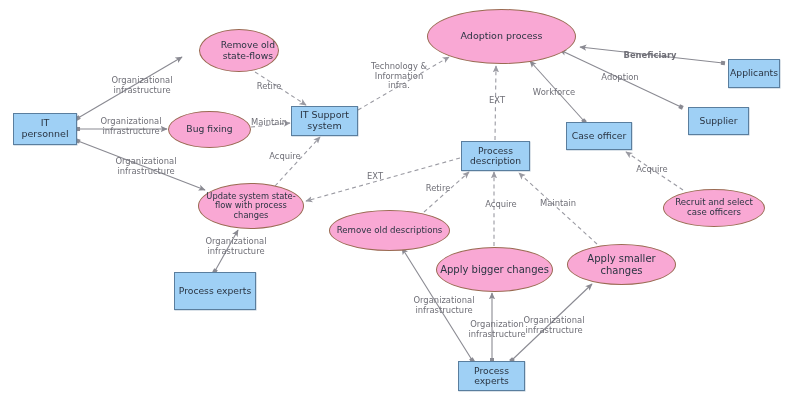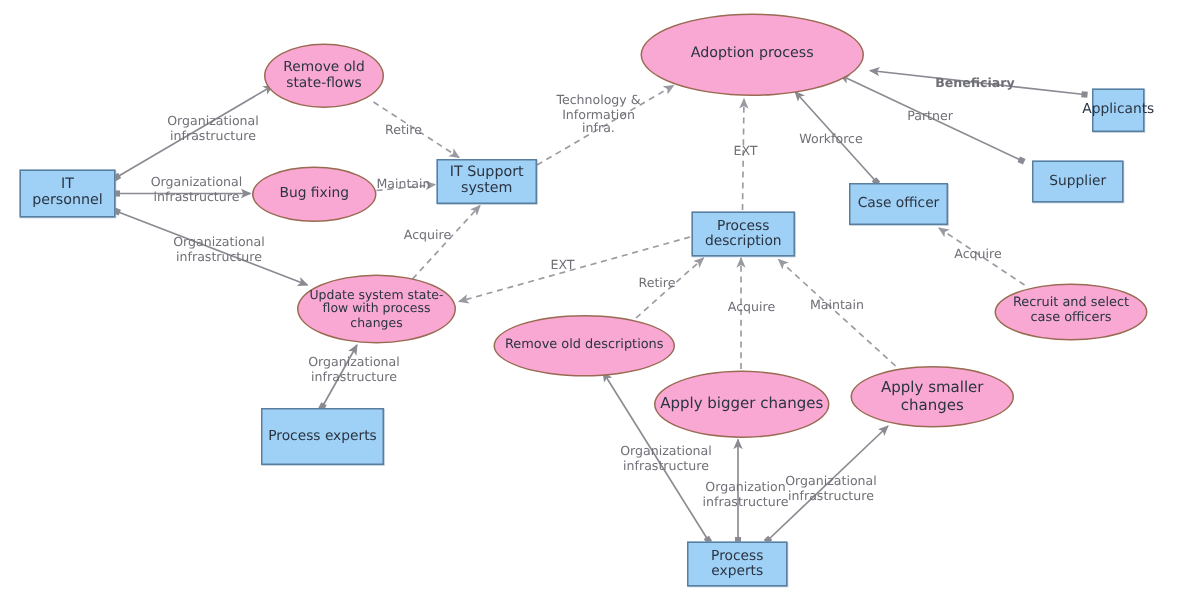--- a/index.html
+++ b/index.html
@@ -94,21 +94,21 @@
         <path d="M 597,244 L 519,173" fill="none" stroke="#9a9aa2" stroke-width="1.1" stroke-dasharray="4,3.2" marker-end="url(#arrow-dashed)"></path>
         <path d="M 472,360 L 402,248" fill="none" stroke="#8a8a92" stroke-width="1.1" marker-end="url(#arrow-solid)" marker-start="url(#square-tail)"></path>
         <path d="M 492,360 L 492,293" fill="none" stroke="#8a8a92" stroke-width="1.1" marker-end="url(#arrow-solid)" marker-start="url(#square-tail)"></path>
         <path d="M 512,360 L 592,284" fill="none" stroke="#8a8a92" stroke-width="1.1" marker-end="url(#arrow-solid)" marker-start="url(#square-tail)"></path>
       </g>
   </svg>
   <div id="nodes-group">
       <div class="node box" style="left: 13px; top: 113px; width: 64px; height: 32px; font-size: 9.5px;">
         <span class="lbl">IT personnel</span>
       </div>
-      <div class="node ellipse" style="left: 176px; top: 29px; width: 80px; height: 43px; font-size: 9.2px;">
+      <div class="node ellipse" style="left: 199px; top: 29px; width: 80px; height: 43px; font-size: 9.2px; justify-content: flex-end;">
         <span class="lbl">Remove old
 state-flows</span>
       </div>
       <div class="node ellipse" style="left: 168px; top: 111px; width: 83px; height: 37px; font-size: 9.2px;">
         <span class="lbl">Bug fixing</span>
       </div>
       <div class="node box" style="left: 291px; top: 106px; width: 67px; height: 30px; font-size: 9.5px;">
         <span class="lbl">IT Support
 system</span>
       </div>
@@ -123,21 +123,21 @@
       <div class="node ellipse" style="left: 427px; top: 9px; width: 149px; height: 55px; font-size: 9.5px;">
         <span class="lbl">Adoption process</span>
       </div>
       <div class="node box" style="left: 461px; top: 141px; width: 69px; height: 30px; font-size: 9.2px;">
         <span class="lbl">Process
 description</span>
       </div>
       <div class="node box" style="left: 566px; top: 122px; width: 66px; height: 28px; font-size: 9.2px;">
         <span class="lbl">Case officer</span>
       </div>
-      <div class="node box" style="left: 728px; top: 59px; width: 35px; height: 29px; font-size: 9.2px;">
+      <div class="node box" style="left: 728px; top: 59px; width: 52px; height: 29px; font-size: 9.2px;">
         <span class="lbl">Applicants</span>
       </div>
       <div class="node box" style="left: 688px; top: 107px; width: 61px; height: 28px; font-size: 9.2px;">
         <span class="lbl">Supplier</span>
       </div>
       <div class="node ellipse" style="left: 663px; top: 189px; width: 102px; height: 38px; font-size: 8.6px;">
         <span class="lbl">Recruit and select
 case officers</span>
       </div>
       <div class="node ellipse" style="left: 329px; top: 210px; width: 121px; height: 41px; font-size: 8.6px;">
@@ -165,21 +165,21 @@
       <div class="edge-label" style="left: 246px; top: 118px; width: 46px;">Maintain</div>
       <div class="edge-label" style="left: 264px; top: 152px; width: 42px;">Acquire</div>
       <div class="edge-label" style="left: 362px; top: 62px; width: 74px;">Technology &amp;
 Information
 infra.</div>
       <div class="edge-label" style="left: 360px; top: 172px; width: 30px;">EXT</div>
       <div class="edge-label" style="left: 194px; top: 237px; width: 84px;">Organizational
 infrastructure</div>
       <div class="edge-label" style="left: 482px; top: 96px; width: 30px;">EXT</div>
       <div class="edge-label" style="left: 527px; top: 88px; width: 54px;">Workforce</div>
-      <div class="edge-label" style="left: 598px; top: 73px; width: 44px;">Partner</div>
+      <div class="edge-label" style="left: 598px; top: 73px; width: 44px;">Adoption</div>
       <div class="edge-label" style="left: 622px; top: 51px; width: 56px; font-weight: bold;">Beneficiary</div>
       <div class="edge-label" style="left: 631px; top: 165px; width: 42px;">Acquire</div>
       <div class="edge-label" style="left: 419px; top: 184px; width: 38px;">Retire</div>
       <div class="edge-label" style="left: 480px; top: 200px; width: 42px;">Acquire</div>
       <div class="edge-label" style="left: 535px; top: 199px; width: 46px;">Maintain</div>
       <div class="edge-label" style="left: 407px; top: 296px; width: 74px;">Organizational
 infrastructure</div>
       <div class="edge-label" style="left: 460px; top: 320px; width: 74px;">Organization
 infrastructure</div>
       <div class="edge-label" style="left: 517px; top: 316px; width: 74px;">Organizational

